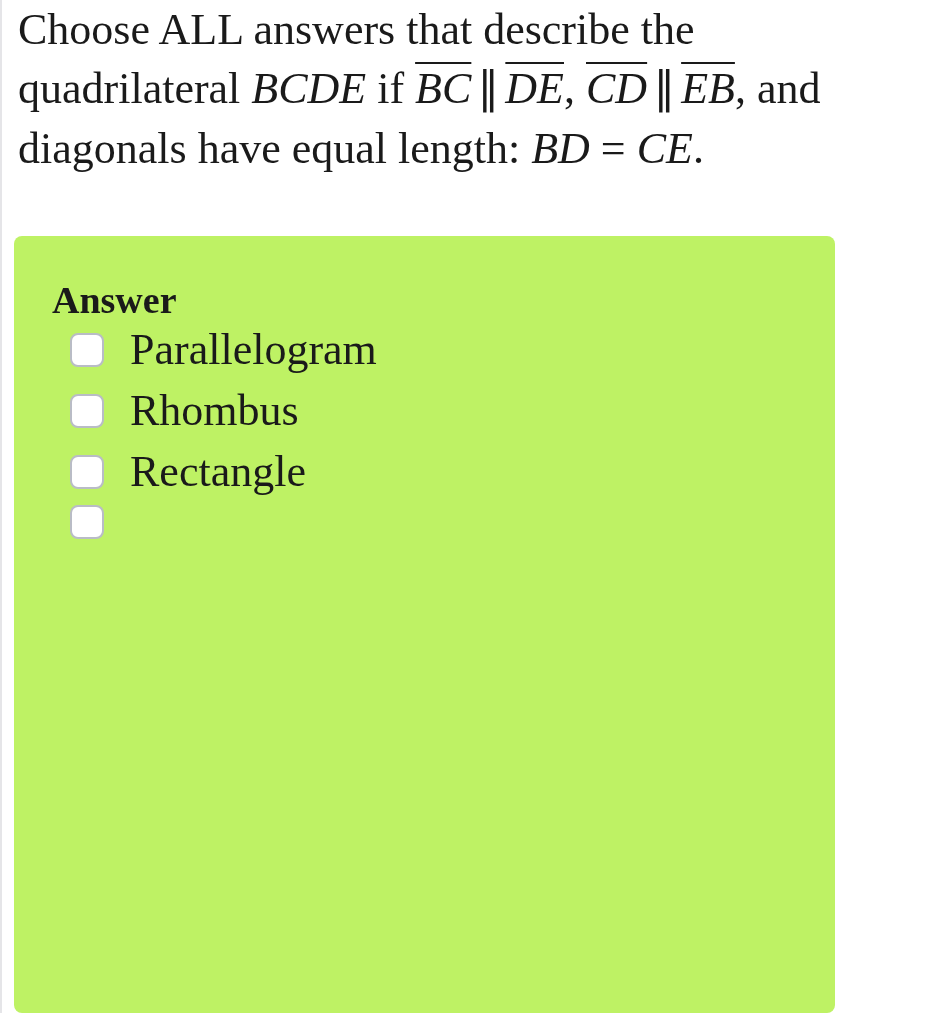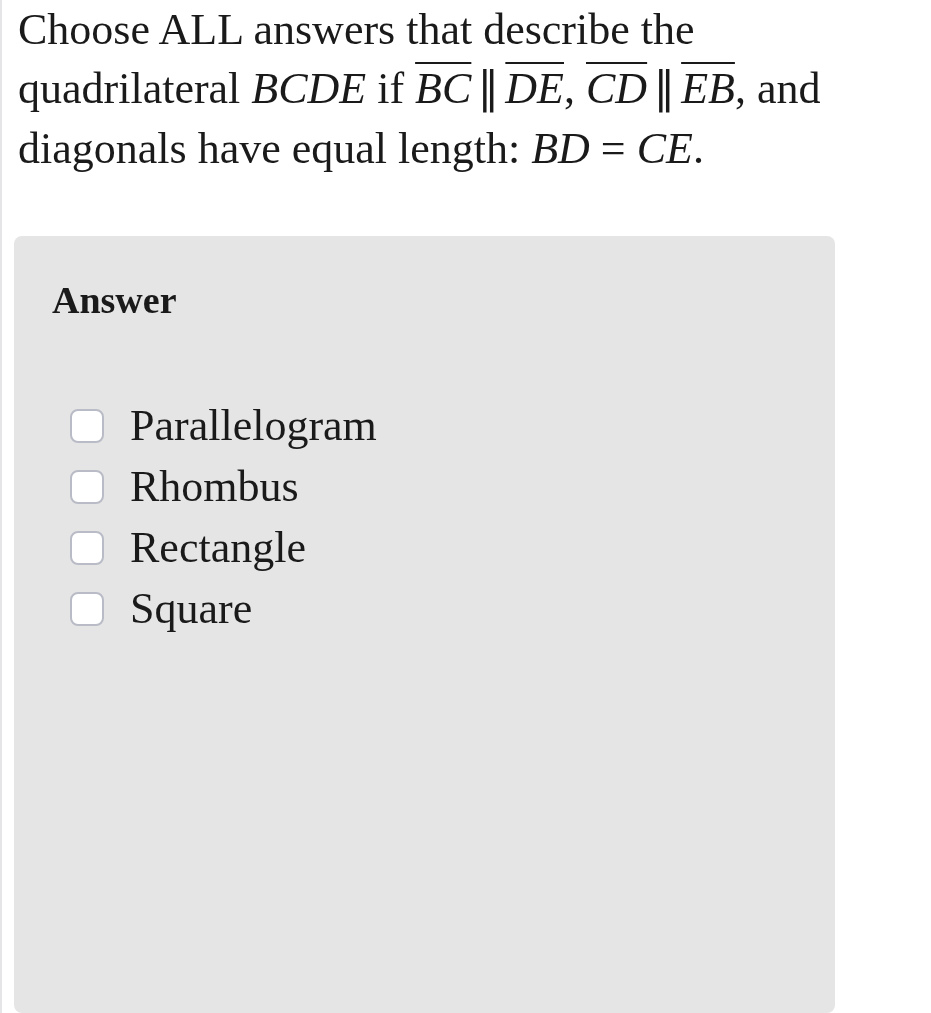--- a/index.html
+++ b/index.html
@@ -22,39 +22,38 @@
     font-size: 44px;
     line-height: 1.35;
     padding: 0 20px 0 16px;
     color: #1a1a1a;
   }
   .mi { font-style: italic; font-family: 'Times New Roman', Georgia, serif; }
   .overline { text-decoration: overline; text-decoration-thickness: 2px; }
   .par { display: inline-block; margin: 0 6px; font-style: normal; }
   .answer-box {
     margin: 58px 12px 0 12px;
-    background: #e5e5e5;
+    background: #bef264;
     border-radius: 8px;
     padding: 42px 38px 20px 38px;
     flex: 1;
   }
   .answer-title {
     font-family: Georgia, serif;
     font-weight: bold;
     font-size: 38px;
     color: #1a1a1a;
   }
   .attempt {
     font-family: Georgia, serif;
     font-size: 34px;
     color: #7a7f8f;
     margin-top: 22px;
   }
   .options {
-    margin-top: 76px;
     padding-left: 18px;
   }
   .option-row {
     display: flex;
     align-items: center;
     gap: 26px;
     margin-bottom: 6px;
   }
   .cbx {
     width: 34px;
@@ -92,18 +91,17 @@
       <div class="option-row">
         <div class="cbx"></div>
         <div class="option-label">Rhombus</div>
       </div>
       <div class="option-row">
         <div class="cbx"></div>
         <div class="option-label">Rectangle</div>
       </div>
       <div class="option-row">
         <div class="cbx"></div>
-        <div class="option-label">Square</div>
       </div>
     </div>
   </div>
 
 </div>
 
 </body></html>

